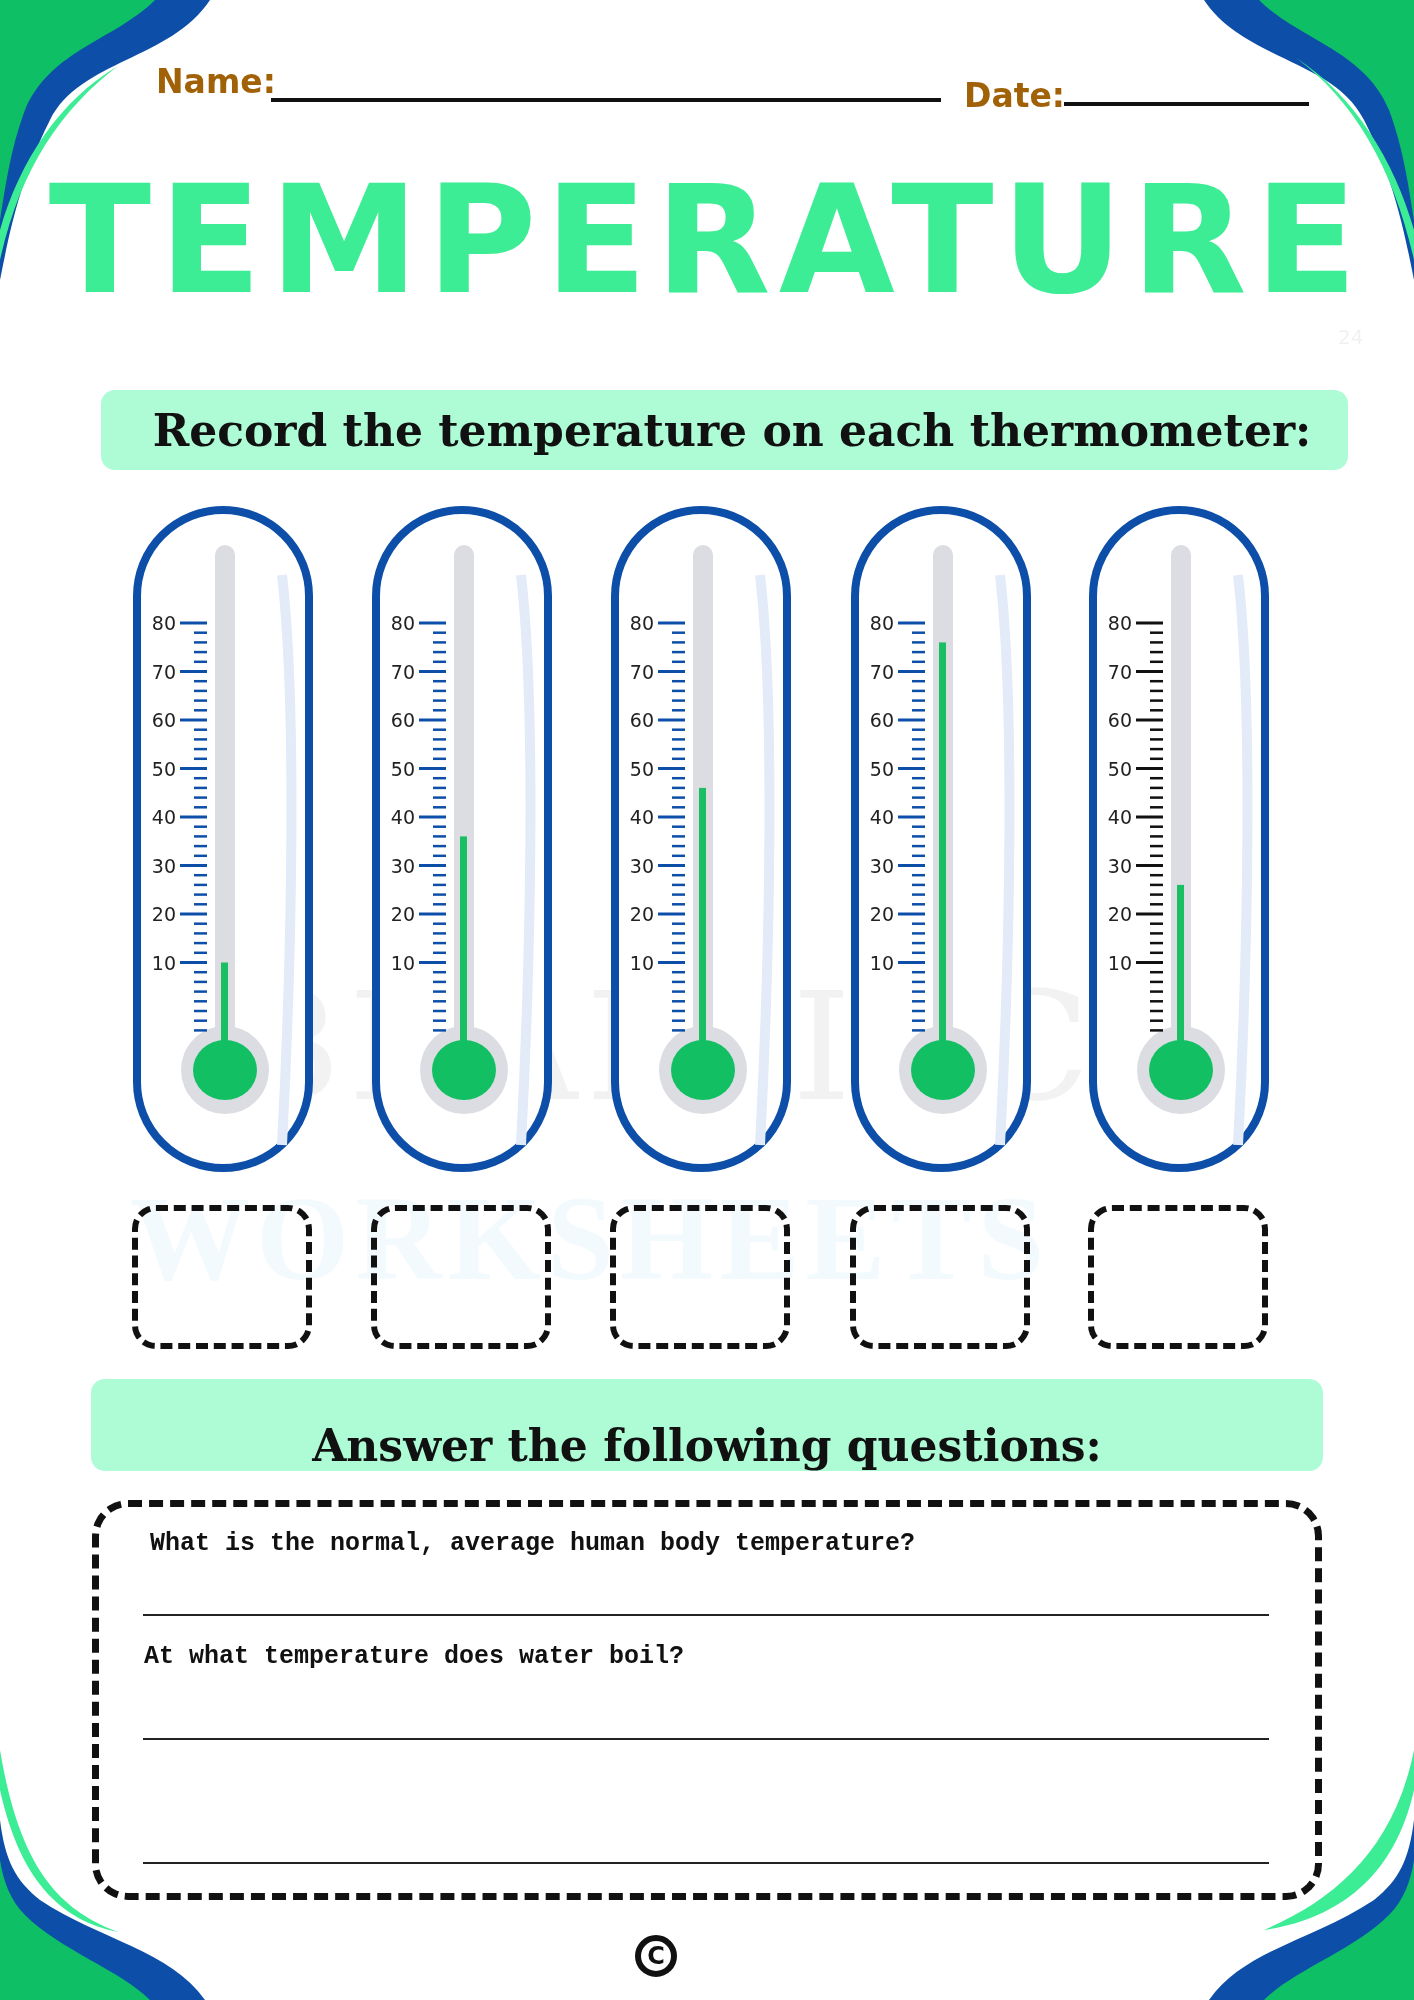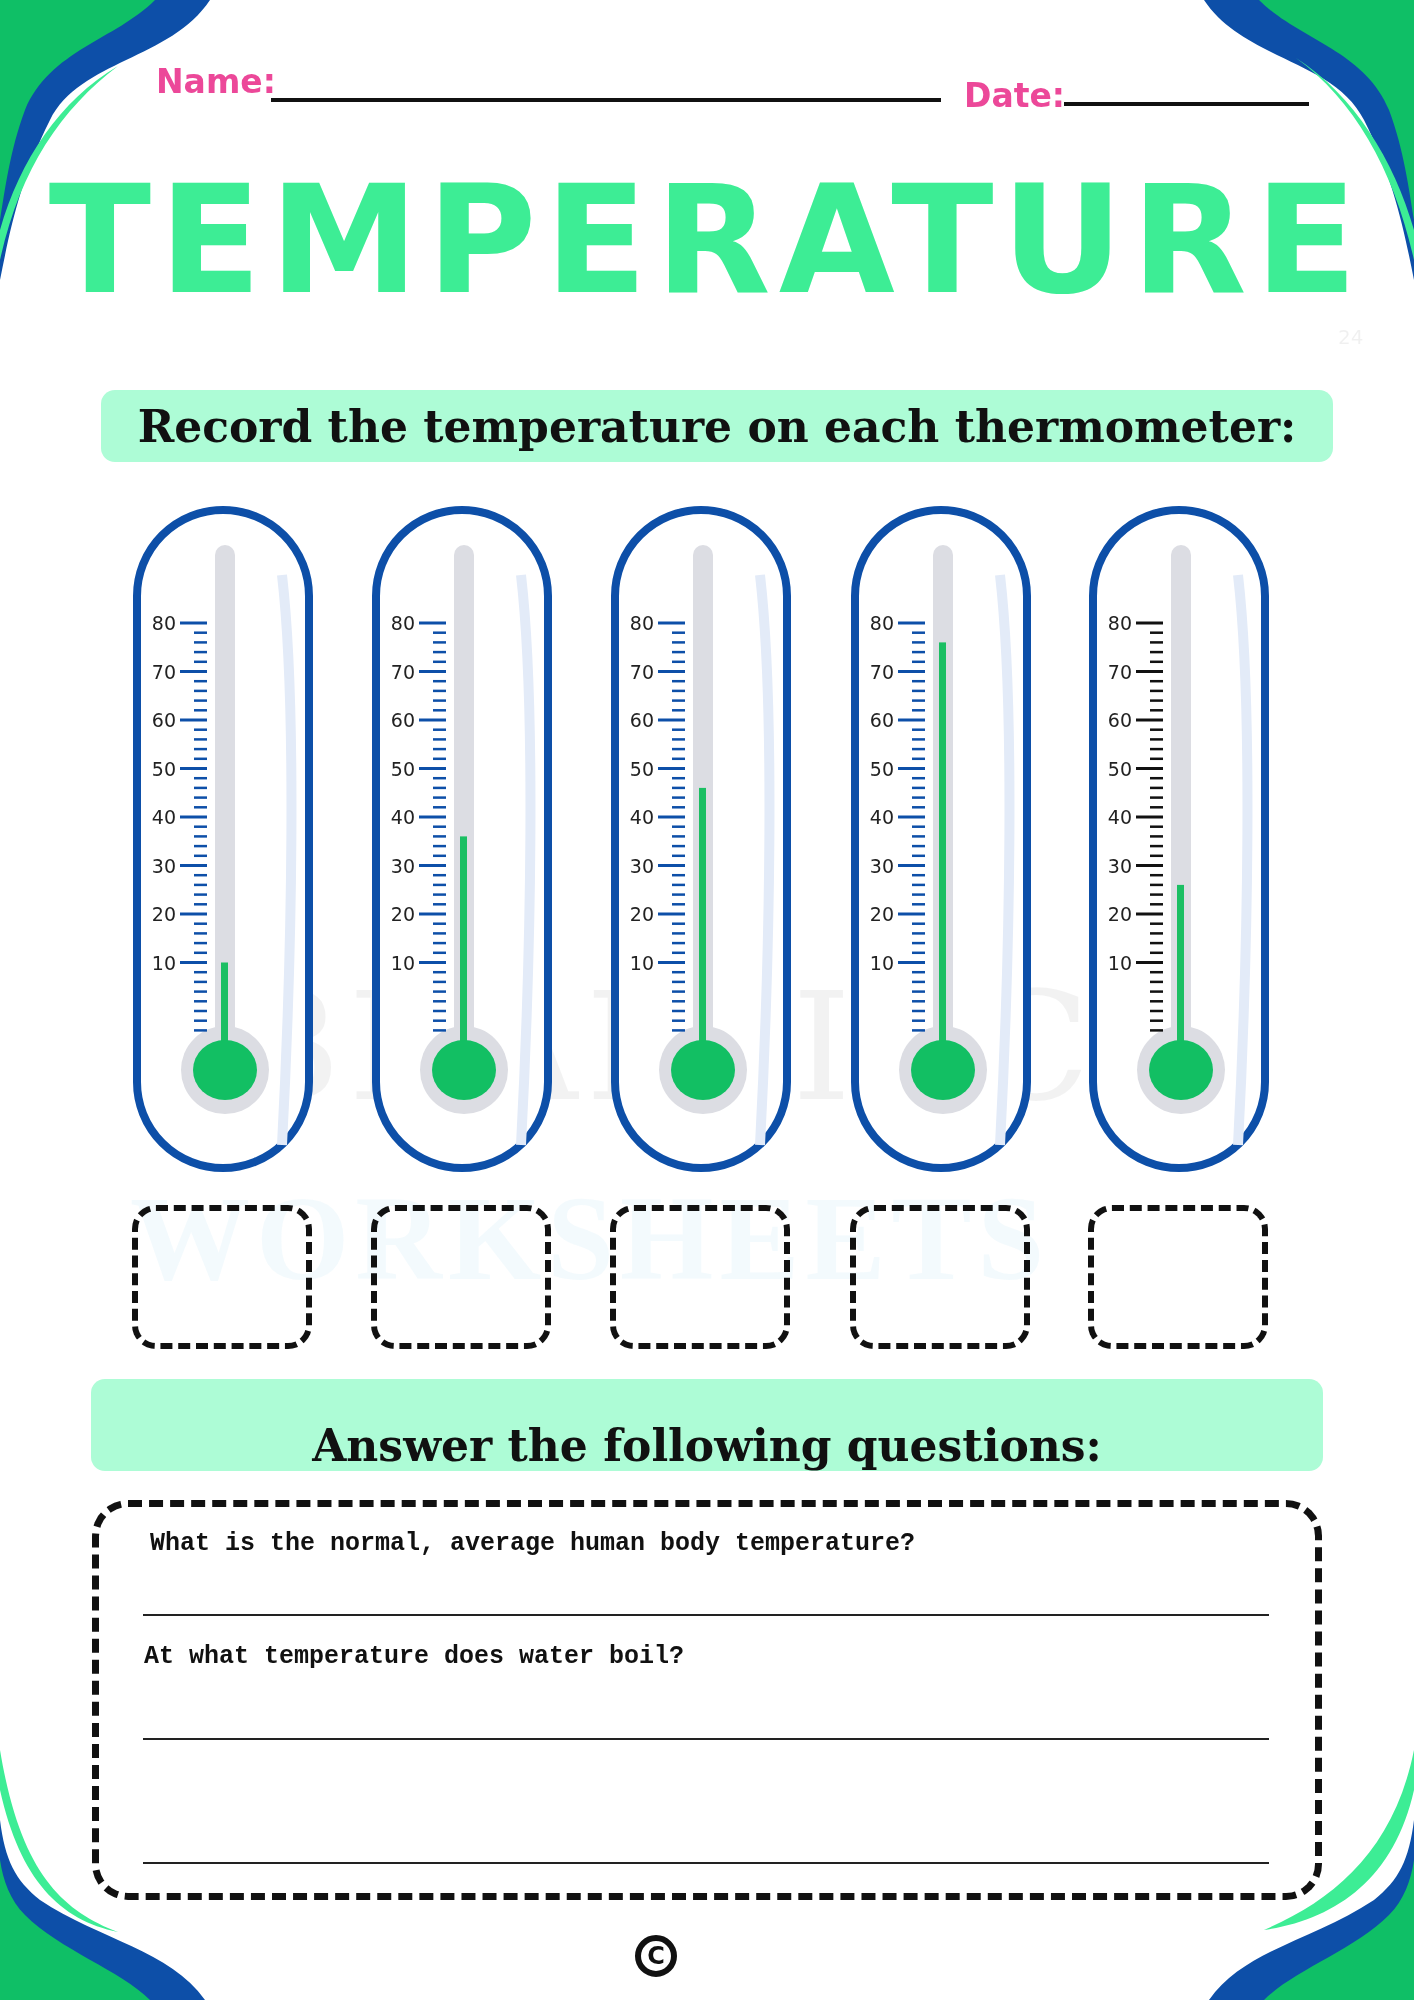--- a/index.html
+++ b/index.html
@@ -1,19 +1,19 @@
 <!DOCTYPE html>
 <html><head>
 <meta charset="utf-8">
 <style>
   html,body{margin:0;padding:0;background:#fff;}
   body{width:1414px;height:2000px;position:relative;overflow:hidden;font-family:"DejaVu Sans",sans-serif;}
   .corner{position:absolute;pointer-events:none;}
   .header{position:absolute;top:62px;left:156px;right:100px;height:50px;}
-  .field-label{position:absolute;font-family:"DejaVu Sans",sans-serif;font-weight:bold;font-size:33px;color:#ec4899;}
+  .field-label{position:absolute;font-family:"DejaVu Sans",sans-serif;font-weight:bold;font-size:33px;color:#a16207;}
   .field-line{position:absolute;height:4px;background:#111;}
   .title{position:absolute;top:165px;left:0;width:1414px;text-align:center;font-family:"DejaVu Sans",sans-serif;font-weight:bold;font-size:150px;letter-spacing:8px;color:#3ded95;line-height:1;}
   .banner{position:absolute;background:#adfcd6;border-radius:14px;display:flex;align-items:center;justify-content:center;}
   .banner span{font-family:"DejaVu Serif",serif;font-weight:bold;color:#111;}
   .thermo-row{position:absolute;top:505px;left:130px;width:1140px;height:675px;}
   .thermo{position:absolute;top:0;width:182px;height:668px;}
   .answer-box{position:absolute;top:1205px;width:180px;height:144px;border:6px dashed #111;border-radius:24px;box-sizing:border-box;}
   .q-box{position:absolute;top:1500px;left:92px;width:1230px;height:400px;border:7px dashed #111;border-radius:36px;box-sizing:border-box;}
   .question{position:absolute;font-family:Liberation Mono, monospace;font-weight:bold;font-size:25px;color:#111;}
   .q-line{position:absolute;height:2px;background:#222;}
@@ -54,21 +54,21 @@
 
 <div class="header">
   <span class="field-label" style="left:0;top:0;">Name:</span>
   <div class="field-line" style="left:115px;top:36px;width:670px;"></div>
   <span class="field-label" style="left:808px;top:14px;">Date:</span>
   <div class="field-line" style="left:908px;top:40px;width:245px;"></div>
 </div>
 
 <div class="title">TEMPERATURE</div>
 
-<div class="banner" style="top:390px;left:101px;width:1232px;height:72px;">
+<div class="banner" style="top:390px;left:101px;width:1232px;height:80px;padding-left:15px;">
   <span style="font-size:44px;">Record the temperature on each thermometer:</span>
 </div>
 
 <div class="thermo-row" id="thermoRow">
     <div class="thermo" style="left: 2px;"><svg width="182" height="668" viewBox="0 0 182 668">
         <rect x="5" y="5" width="172" height="658" rx="86" fill="#fff" stroke="#0d4fa8" stroke-width="8"></rect>
         <path d="M150 70 C165 200 160 450 150 640" stroke="#e3ebf8" stroke-width="10" fill="none"></path>
         <rect x="83" y="40" width="20" height="520" rx="10" fill="#dcdde3"></rect>
         <circle cx="93" cy="565" r="44" fill="#dcdde3"></circle>
         <rect x="89" y="457.5" width="7" height="82.5" fill="#1bbf63"></rect>

